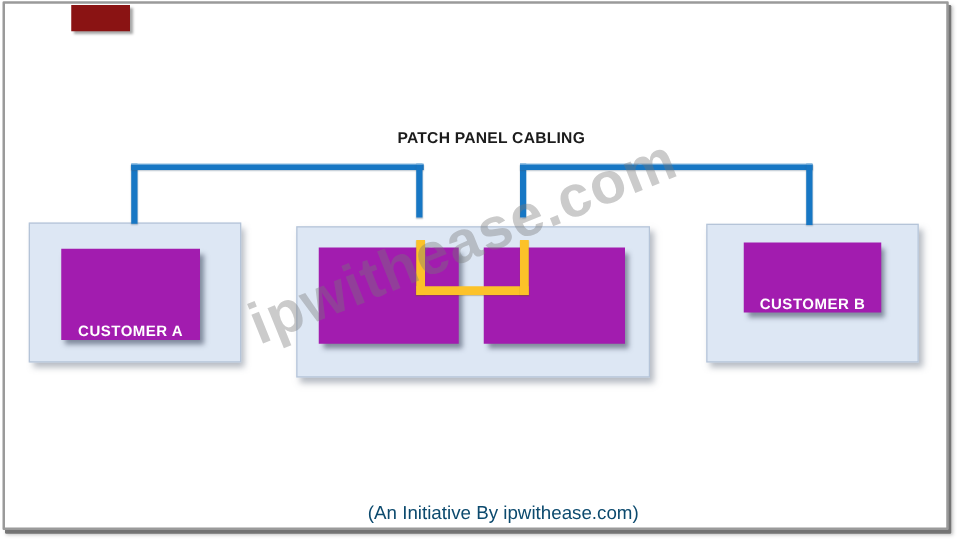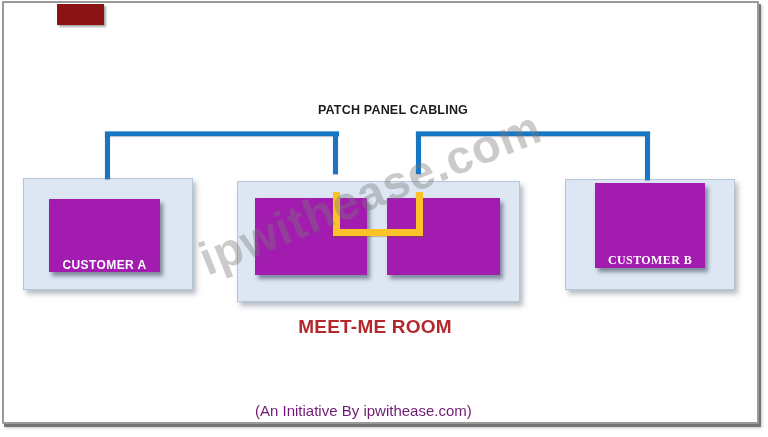--- a/index.html
+++ b/index.html
@@ -37,21 +37,21 @@
   .room-b{left:565px;top:179px;width:170px;height:111px;}
   .navy{
     position:absolute;background:#a21caf;z-index:2;
     box-shadow:3px 4px 4px rgba(35,45,70,.5);
     display:flex;align-items:flex-end;justify-content:center;
     color:#ffffff;font-weight:700;font-size:12px;letter-spacing:.4px;
   }
   .navy-a{left:49px;top:199px;width:111px;height:73px;}
   .navy-ml{left:255px;top:198px;width:112px;height:77px;}
   .navy-mr{left:387px;top:198px;width:113px;height:77px;}
-  .navy-b{left:595px;top:183px;width:110px;height:85px;font-family:Liberation Serif, serif;}
+  .navy-b{left:595px;top:194px;width:110px;height:56px;}
   .cable-yellow{position:absolute;background:#fcc229;z-index:5;
     box-shadow:0 1px 1px rgba(120,90,10,.3);}
   .cy-v1{left:333px;top:192px;width:7px;height:44px;}
   .cy-h1{left:333px;top:229px;width:90px;height:7px;}
   .cy-v2{left:416px;top:192px;width:7px;height:44px;}
   .cross-connect{
     position:absolute;left:318px;top:170px;width:121px;height:25px;box-sizing:border-box;
     background:linear-gradient(180deg,#f7c14f 0%,#eda933 55%,#e9a22a 100%);
     border:2px solid #d89a25;border-radius:1px;z-index:6;
     box-shadow:2px 2px 3px rgba(0,0,0,.3);
@@ -66,22 +66,22 @@
   .watermark{
     position:absolute;left:158px;top:165px;width:424px;text-align:center;
     font-size:47px;font-weight:700;color:#787878;opacity:.38;letter-spacing:1px;
     transform:rotate(-22deg);z-index:9;pointer-events:none;white-space:nowrap;
   }
   .footer-site{
     position:absolute;left:283px;top:387px;width:200px;text-align:center;
     font-size:15px;font-weight:700;color:#ce1126;z-index:4;
   }
   .footer-tagline{
-    position:absolute;left:255px;top:402px;width:256px;text-align:left;
-    font-size:15px;font-weight:400;color:#701a75;z-index:4;
+    position:absolute;left:255px;top:402px;width:256px;text-align:right;
+    font-size:15px;font-weight:400;color:#0c4a6e;z-index:4;
   }
 </style>
 </head>
 <body>
 
 <div class="canvas">
   <div class="frame"></div>
 
   <div class="red-badge"></div>
 
@@ -105,18 +105,17 @@
   <div class="navy navy-mr"></div>
   <div class="navy navy-b">
     <span>CUSTOMER B</span>
   </div>
 
   <div class="cable-yellow cy-v1"></div>
   <div class="cable-yellow cy-h1"></div>
   <div class="cable-yellow cy-v2"></div>
 
 
-  <div class="mmr-label">MEET-ME ROOM</div>
 
   <div class="watermark">ipwithease.com</div>
 
   <div class="footer-tagline">(An Initiative By ipwithease.com)</div>
 </div>
 
 </body></html>

